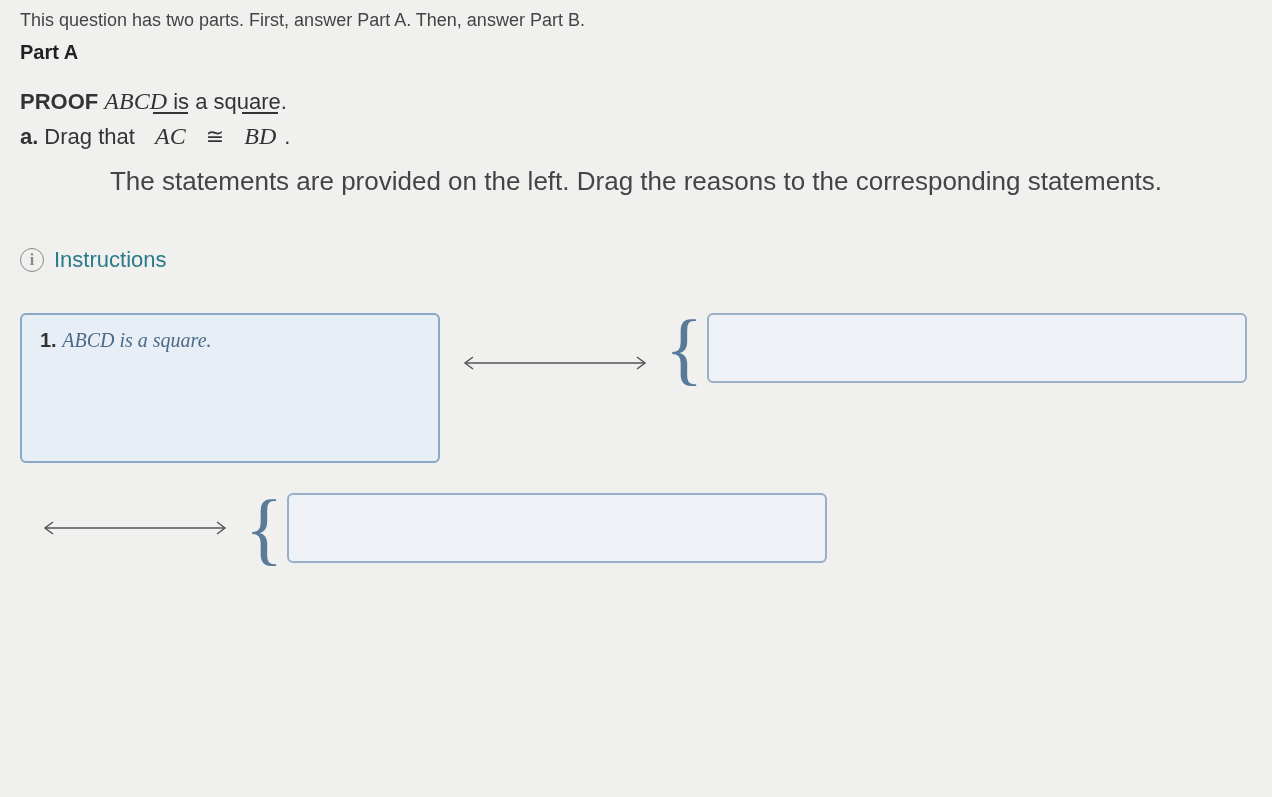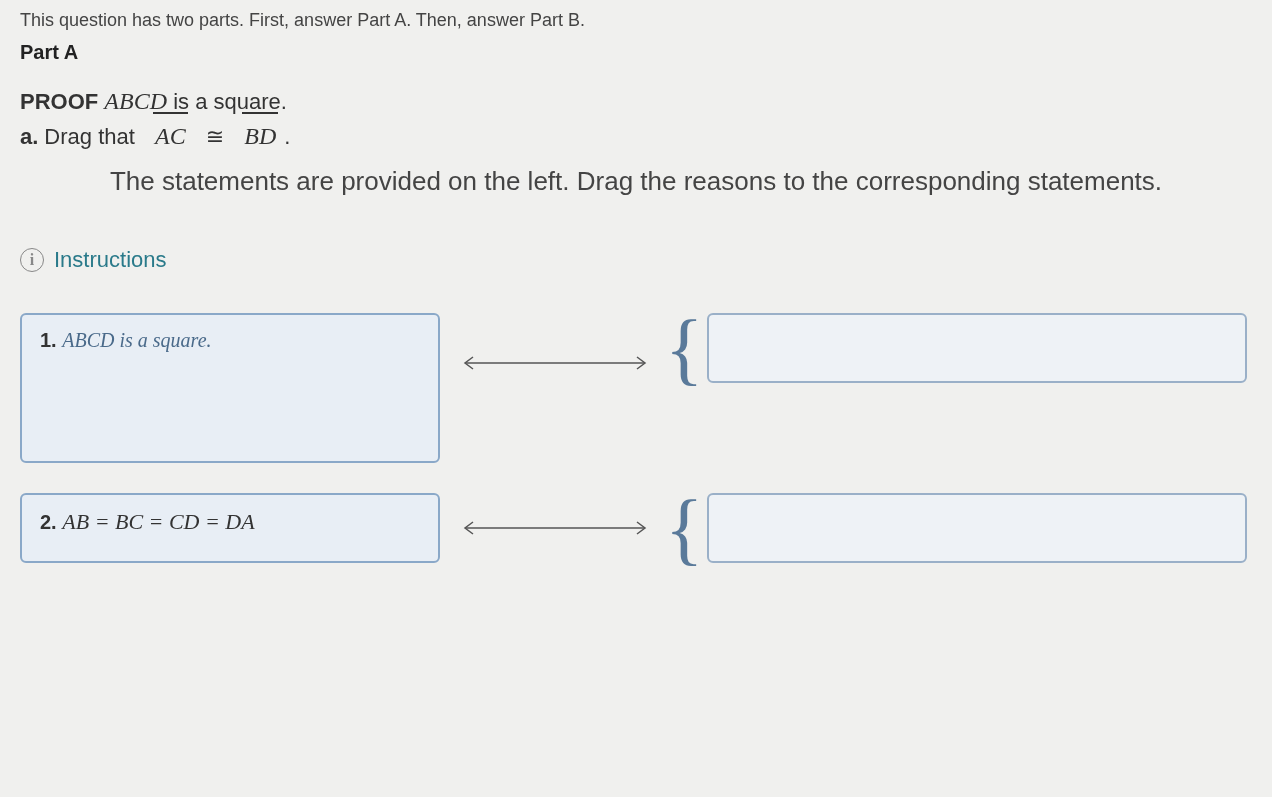--- a/index.html
+++ b/index.html
@@ -220,25 +220,20 @@
         <polyline points="182,4 190,10 182,16" fill="none" stroke="#555" stroke-width="1.5"></polyline>
       </svg>
     </div>
     <div class="bracket-wrap">
       <span class="bracket">{</span>
       <div class="drop-zone"></div>
     </div>
   </div>
 
   <div class="match-row">
-    <div class="statement-box">
-      <span class="num">2.</span>
-      <span> </span>
-      <span class="math">AB = BC = CD = DA</span>
-    </div>
     <div class="connector">
       <svg viewBox="0 0 200 20">
         <line x1="10" y1="10" x2="190" y2="10" stroke="#555" stroke-width="1.5"></line>
         <polyline points="18,4 10,10 18,16" fill="none" stroke="#555" stroke-width="1.5"></polyline>
         <polyline points="182,4 190,10 182,16" fill="none" stroke="#555" stroke-width="1.5"></polyline>
       </svg>
     </div>
     <div class="bracket-wrap">
       <span class="bracket">{</span>
       <div class="drop-zone"></div>

